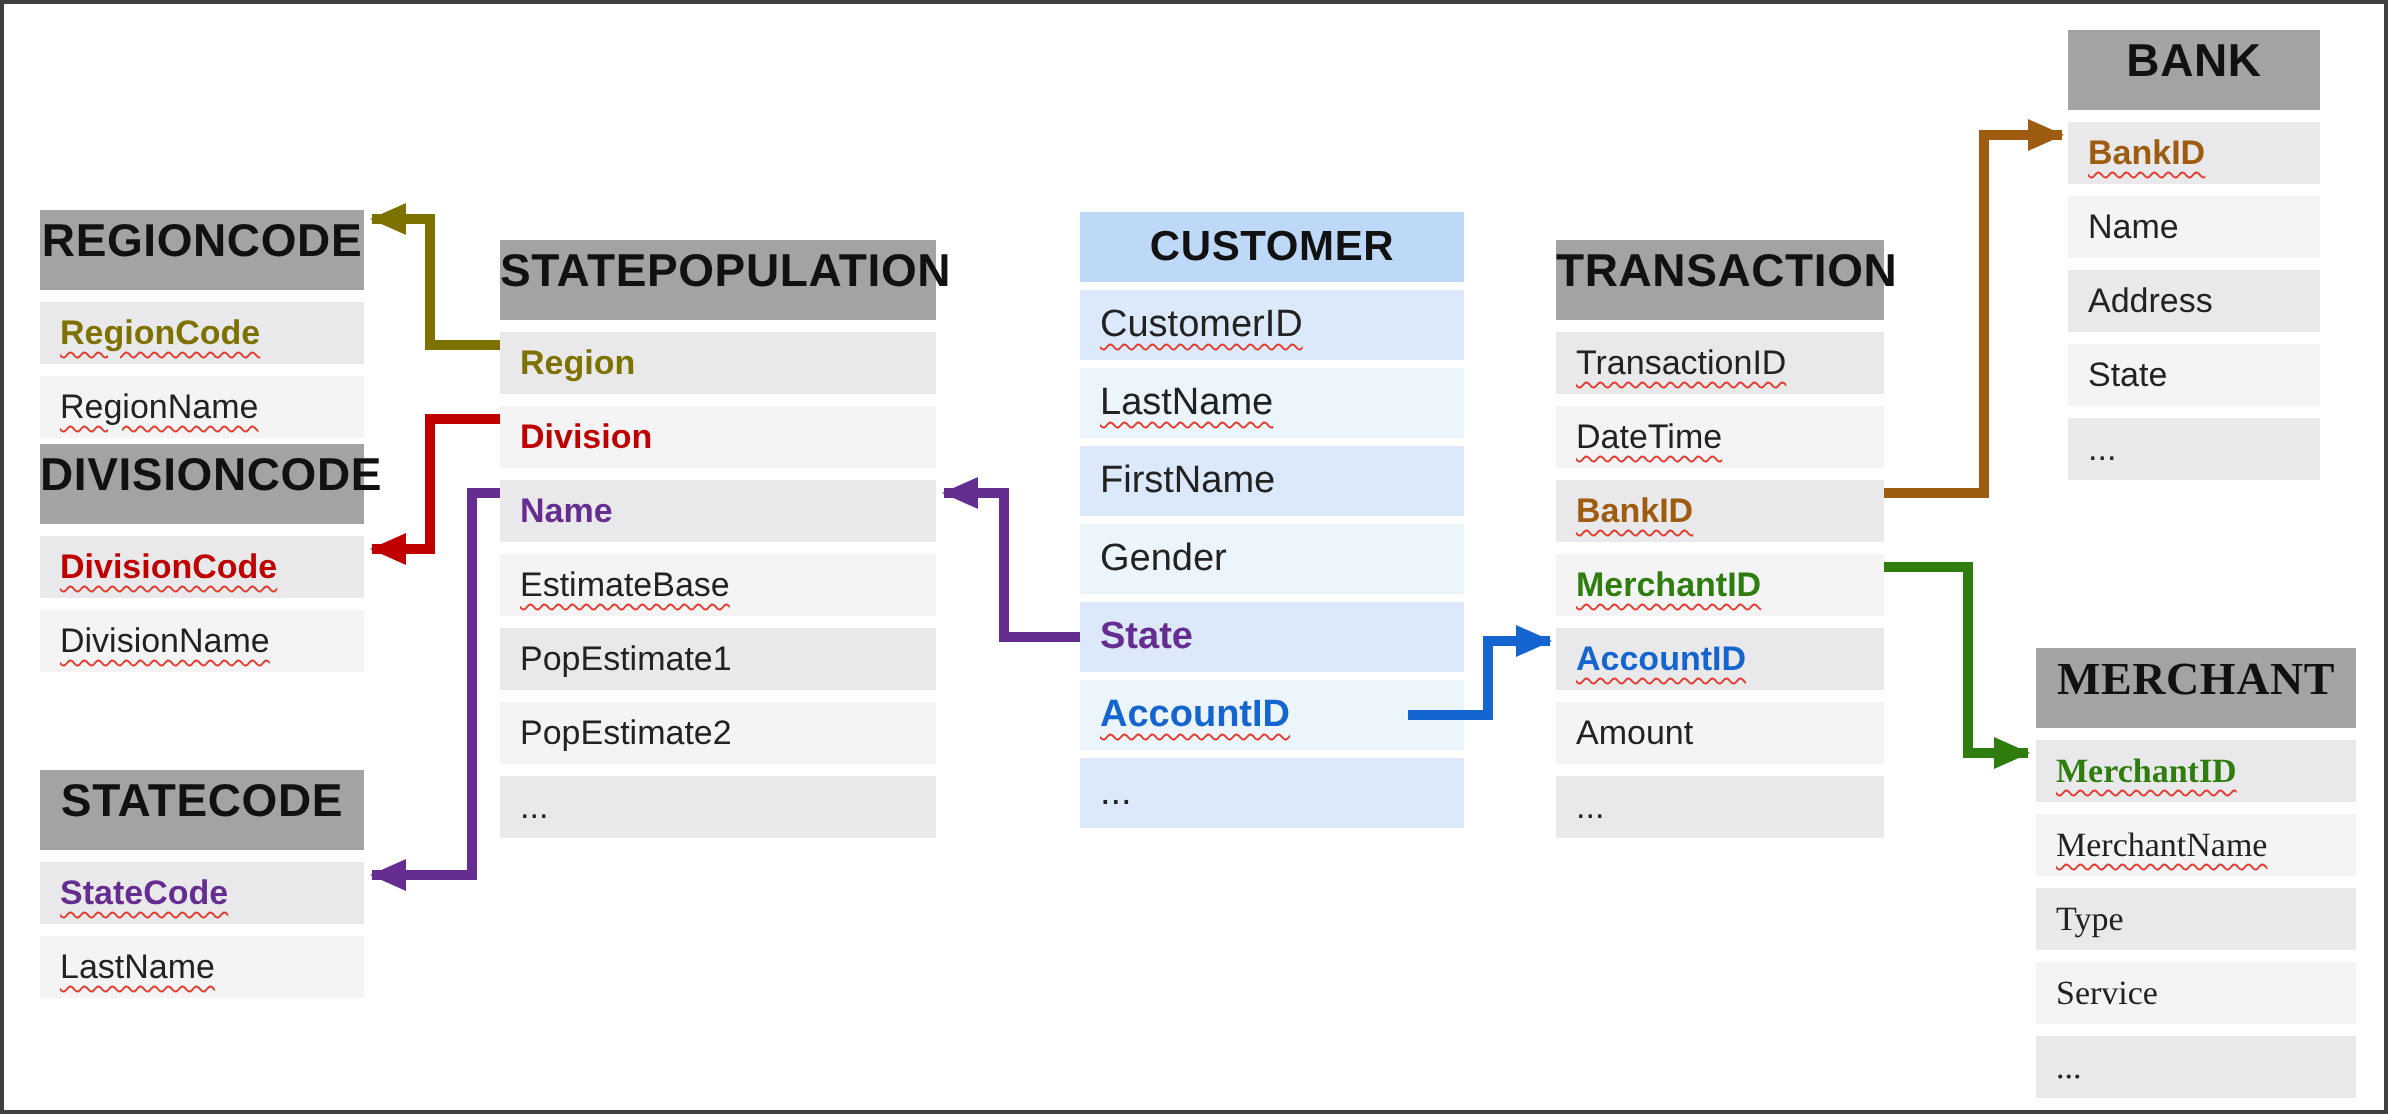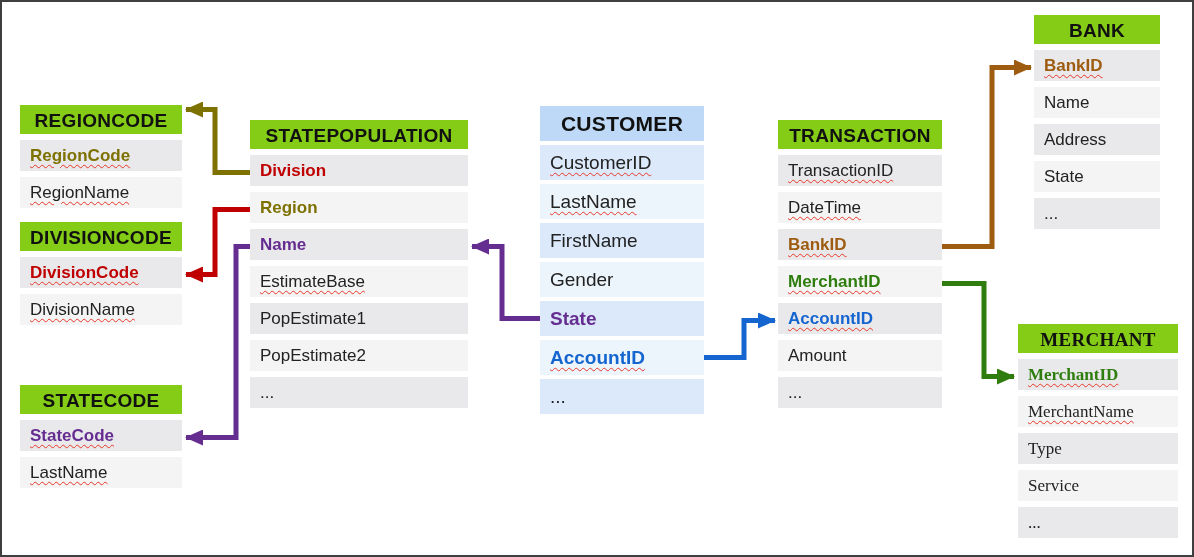--- a/index.html
+++ b/index.html
@@ -2,37 +2,37 @@
 <html><head>
 <meta charset="utf-8">
 <style>
   html,body { margin:0; padding:0; background:#ffffff; font-family:"Liberation Sans","DejaVu Sans",sans-serif; }
   #canvas {
     position:relative; width:1190px; height:553px;
     border:2px solid #3f3f3f; background:#ffffff; overflow:hidden;
   }
   .tbl { position:absolute; display:flex; flex-direction:column; gap:6px; }
   .hdr {
-    height:29px; line-height:31px; text-align:center;
-    font-weight:bold; font-size:19px; letter-spacing:0.3px; color:#111;
-    background:#84cc16;
+    height:40px; line-height:31px; text-align:center;
+    font-weight:bold; font-size:23px; letter-spacing:0.3px; color:#111;
+    background:#a3a3a3;
   }
   .row {
     height:31px; line-height:31px; padding-left:10px; box-sizing:border-box;
     font-size:17px; color:#222; white-space:nowrap;
   }
   .tbl > .row:nth-child(even) { background:#e9e9eb; }
   .tbl > .row:nth-child(odd)  { background:#f4f4f5; }
 
   
   #t-regioncode      { left:18px;   top:55px;  width:162px;margin-top:48px; }
   #t-divisioncode    { left:18px;   top:220px; width:162px; }
   #t-statecode       { left:18px;   top:383px; width:162px; }
   #t-statepopulation { left:248px;  top:118px; width:218px; }
-  #t-customer        { left:538px;  top:104px; width:164px; gap:4px; }
+  #t-customer        { left:538px;  top:104px; width:192px; gap:4px; }
   #t-transaction     { left:776px;  top:118px; width:164px; }
   #t-bank            { left:1032px; top:13px;  width:126px; }
   #t-merchant        { left:1016px; top:322px; width:160px;font-family:Liberation Serif, serif; }
 
   
   #t-customer .hdr { height:35px; line-height:35px; font-size:21px; background:#bed9f7; }
   #t-customer .row { height:35px; line-height:35px; font-size:19px; }
   #t-customer > .row:nth-child(even) { background:#dbe9fa; }
   #t-customer > .row:nth-child(odd)  { background:#ecf4fc; }
 
@@ -72,22 +72,22 @@
   </div>
 
   <div class="tbl" id="t-statecode">
     <div class="hdr">STATECODE</div>
     <div class="row key c-purple sp">StateCode</div>
     <div class="row sp">LastName</div>
   </div>
 
   <div class="tbl" id="t-statepopulation">
     <div class="hdr">STATEPOPULATION</div>
+    <div class="row key c-olive">Region</div>
     <div class="row key c-red">Division</div>
-    <div class="row key c-olive">Region</div>
     <div class="row key c-purple">Name</div>
     <div class="row sp">EstimateBase</div>
     <div class="row">PopEstimate1</div>
     <div class="row">PopEstimate2</div>
     <div class="row">...</div>
   </div>
 
   <div class="tbl" id="t-customer">
     <div class="hdr">CUSTOMER</div>
     <div class="row sp">CustomerID</div>

